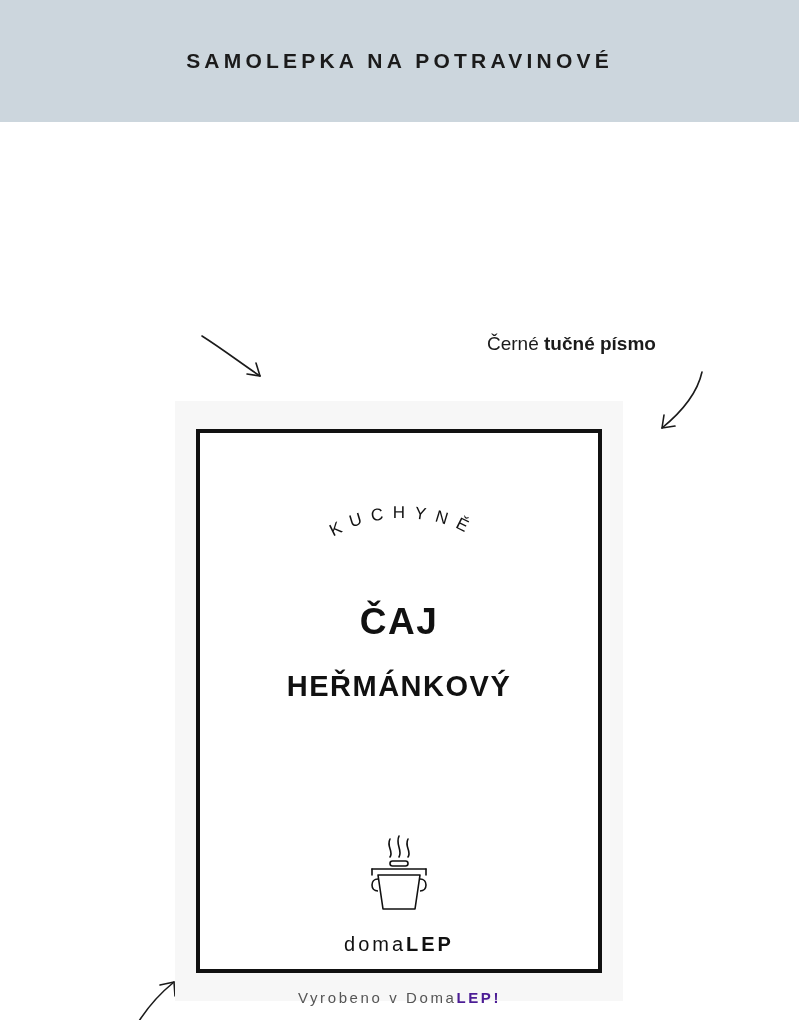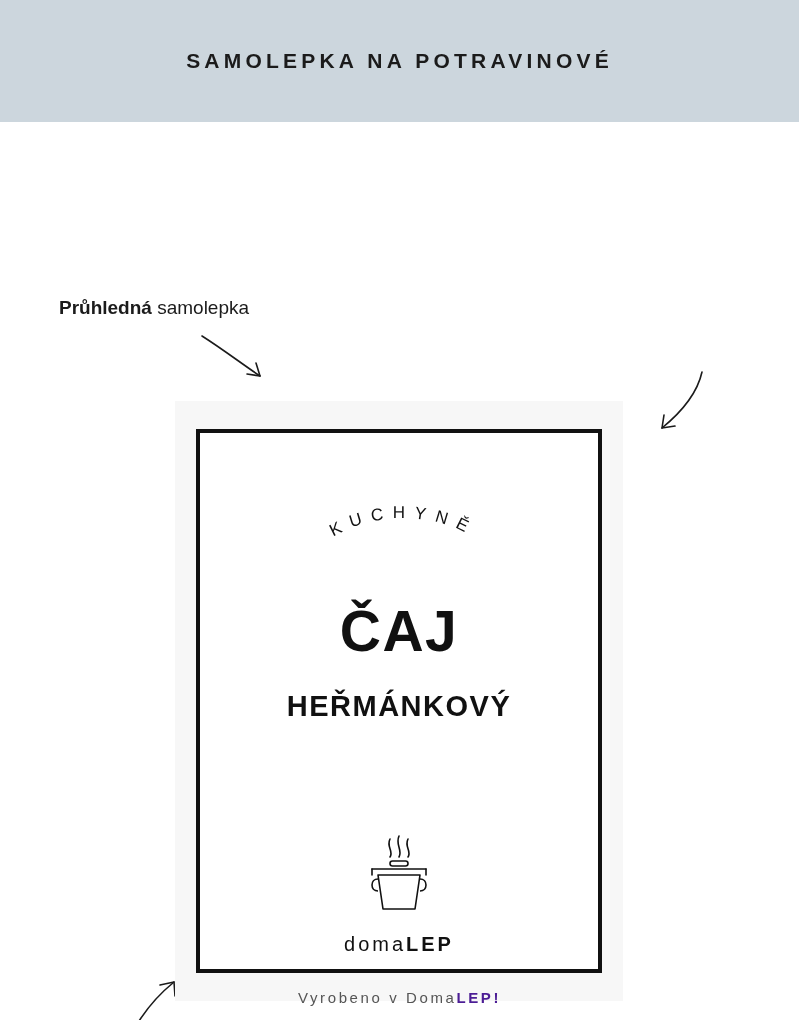--- a/index.html
+++ b/index.html
@@ -95,21 +95,21 @@
     top: 170px;
     text-align: center;
   }
   .sticker-title .l1,
   .sticker-title .l2 {
     font-weight: bold;
     color: #111111;
     letter-spacing: 1.5px;
   }
   .sticker-title .l1 {
-    font-size: 57px;
+    font-size: 37px;
     line-height: 1.0;
     display: block;
   }
   .sticker-title .l2 {
     font-size: 29px;
     line-height: 1.0;
     display: block;
     margin-top: 32px;
   }
 
@@ -150,28 +150,28 @@
 </style>
 </head>
 <body>
 
 <div class="header-banner">
   <div class="header-line">SAMOLEPKA NA POTRAVINOVÉ</div>
 </div>
 
 <div class="stage">
 
-  <div class="annot annot-transparent">
-    <b>Průhledná</b><span> samolepka</span>
-  </div>
   <svg class="arrow" style="left:198px; top:208px;" width="80" height="60" viewBox="0 0 80 60" fill="none">
     <path d="M4 6 C 26 20, 44 34, 62 46" stroke="#1b1b1b" stroke-width="1.6" fill="none" stroke-linecap="round"></path>
     <path d="M62 46 L 49 44 M62 46 L 58 33" stroke="#1b1b1b" stroke-width="1.6" fill="none" stroke-linecap="round"></path>
   </svg>
 
+  <div class="annot annot-bold-type">
+    <span>Černé </span><b>tučné písmo</b>
+  </div>
   <svg class="arrow" style="left:640px; top:244px;" width="80" height="80" viewBox="0 0 80 80" fill="none">
     <path d="M62 6 C 58 24, 44 44, 22 62" stroke="#1b1b1b" stroke-width="1.6" fill="none" stroke-linecap="round"></path>
     <path d="M22 62 L 35 60 M22 62 L 24 49" stroke="#1b1b1b" stroke-width="1.6" fill="none" stroke-linecap="round"></path>
   </svg>
 
   <svg class="arrow" style="left:108px; top:840px;" width="90" height="90" viewBox="0 0 90 90" fill="none">
     <path d="M18 84 C 28 60, 44 38, 66 20" stroke="#1b1b1b" stroke-width="1.6" fill="none" stroke-linecap="round"></path>
     <path d="M66 20 L 52 23 M66 20 L 67 34" stroke="#1b1b1b" stroke-width="1.6" fill="none" stroke-linecap="round"></path>
   </svg>
 

